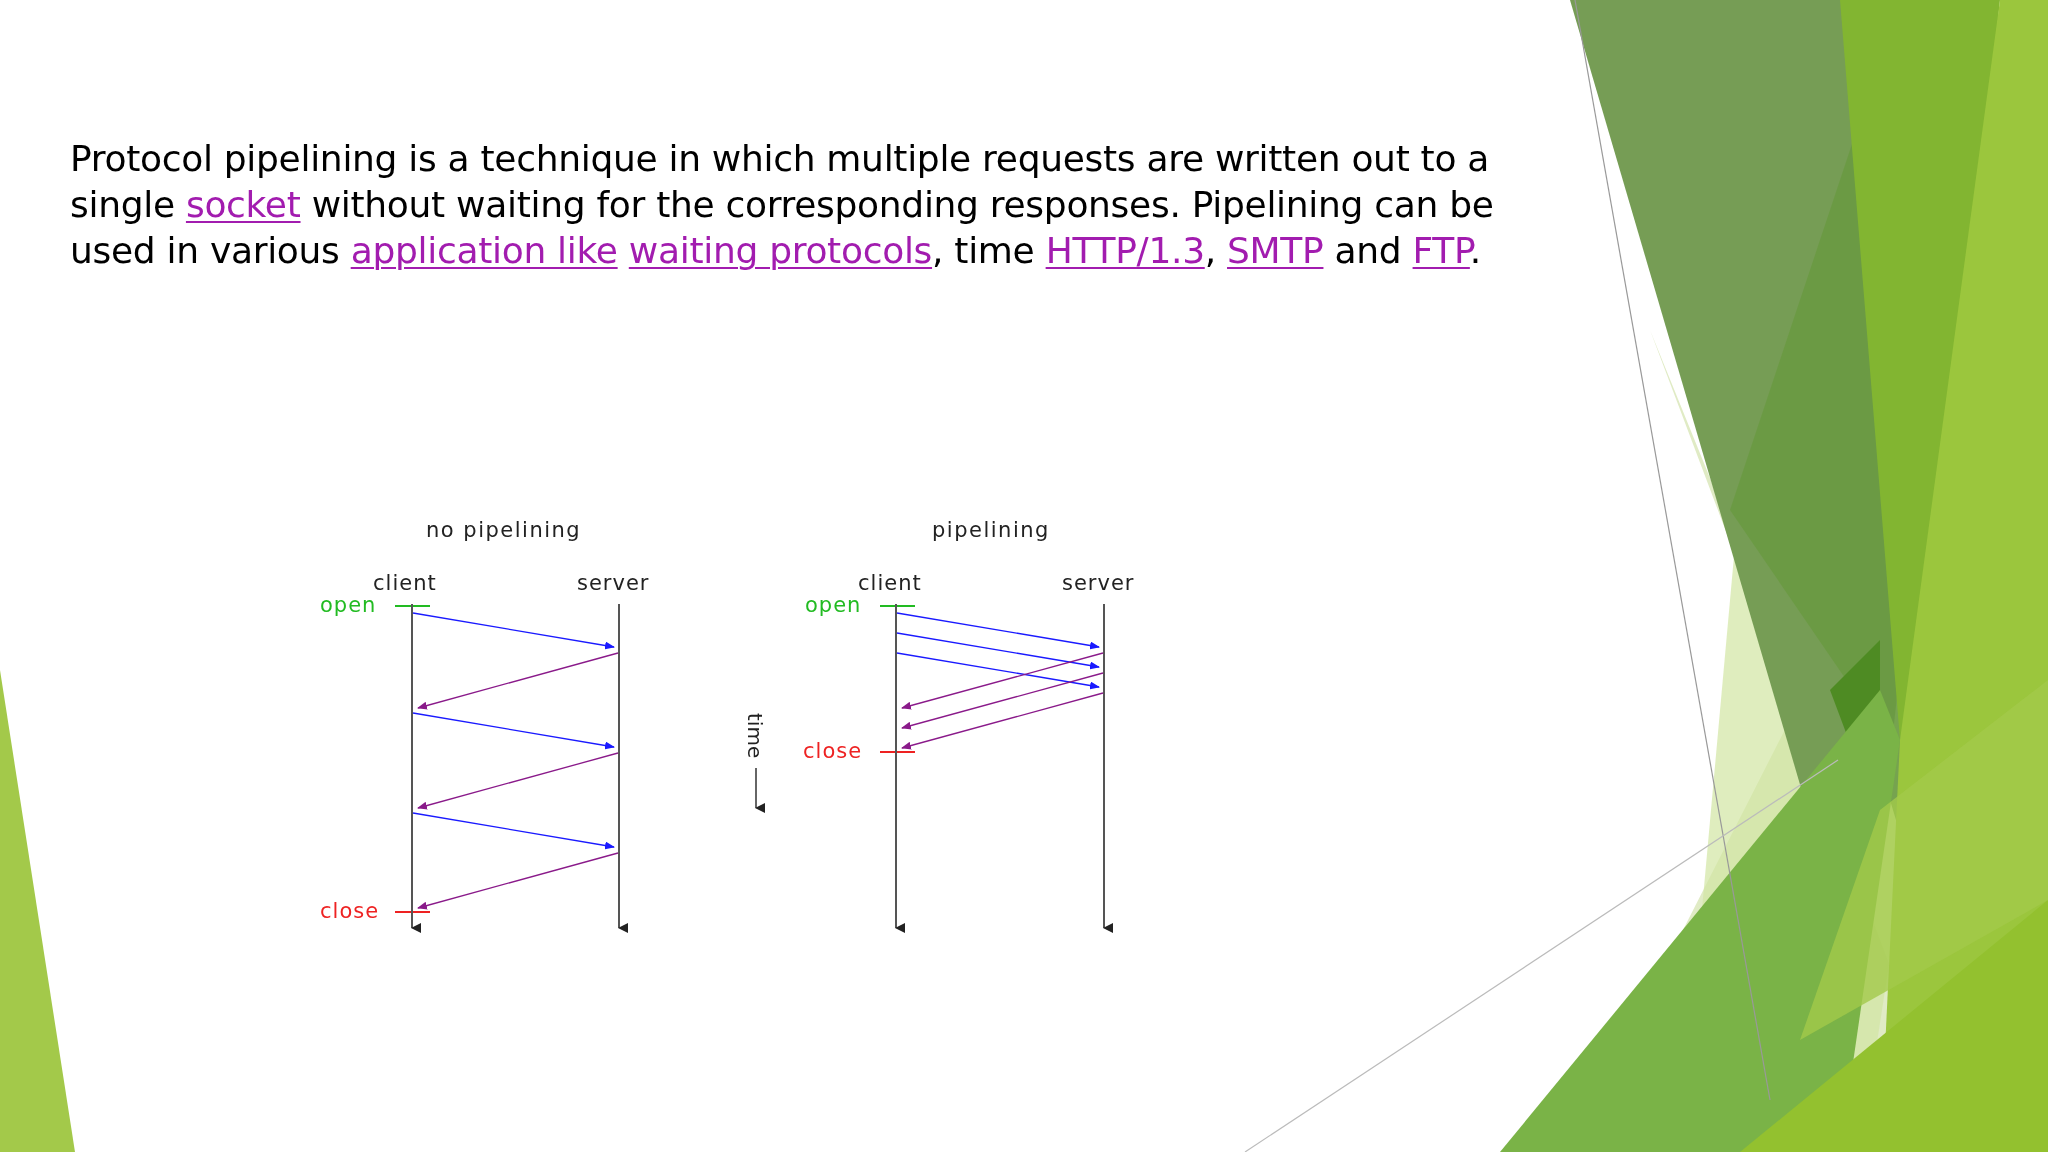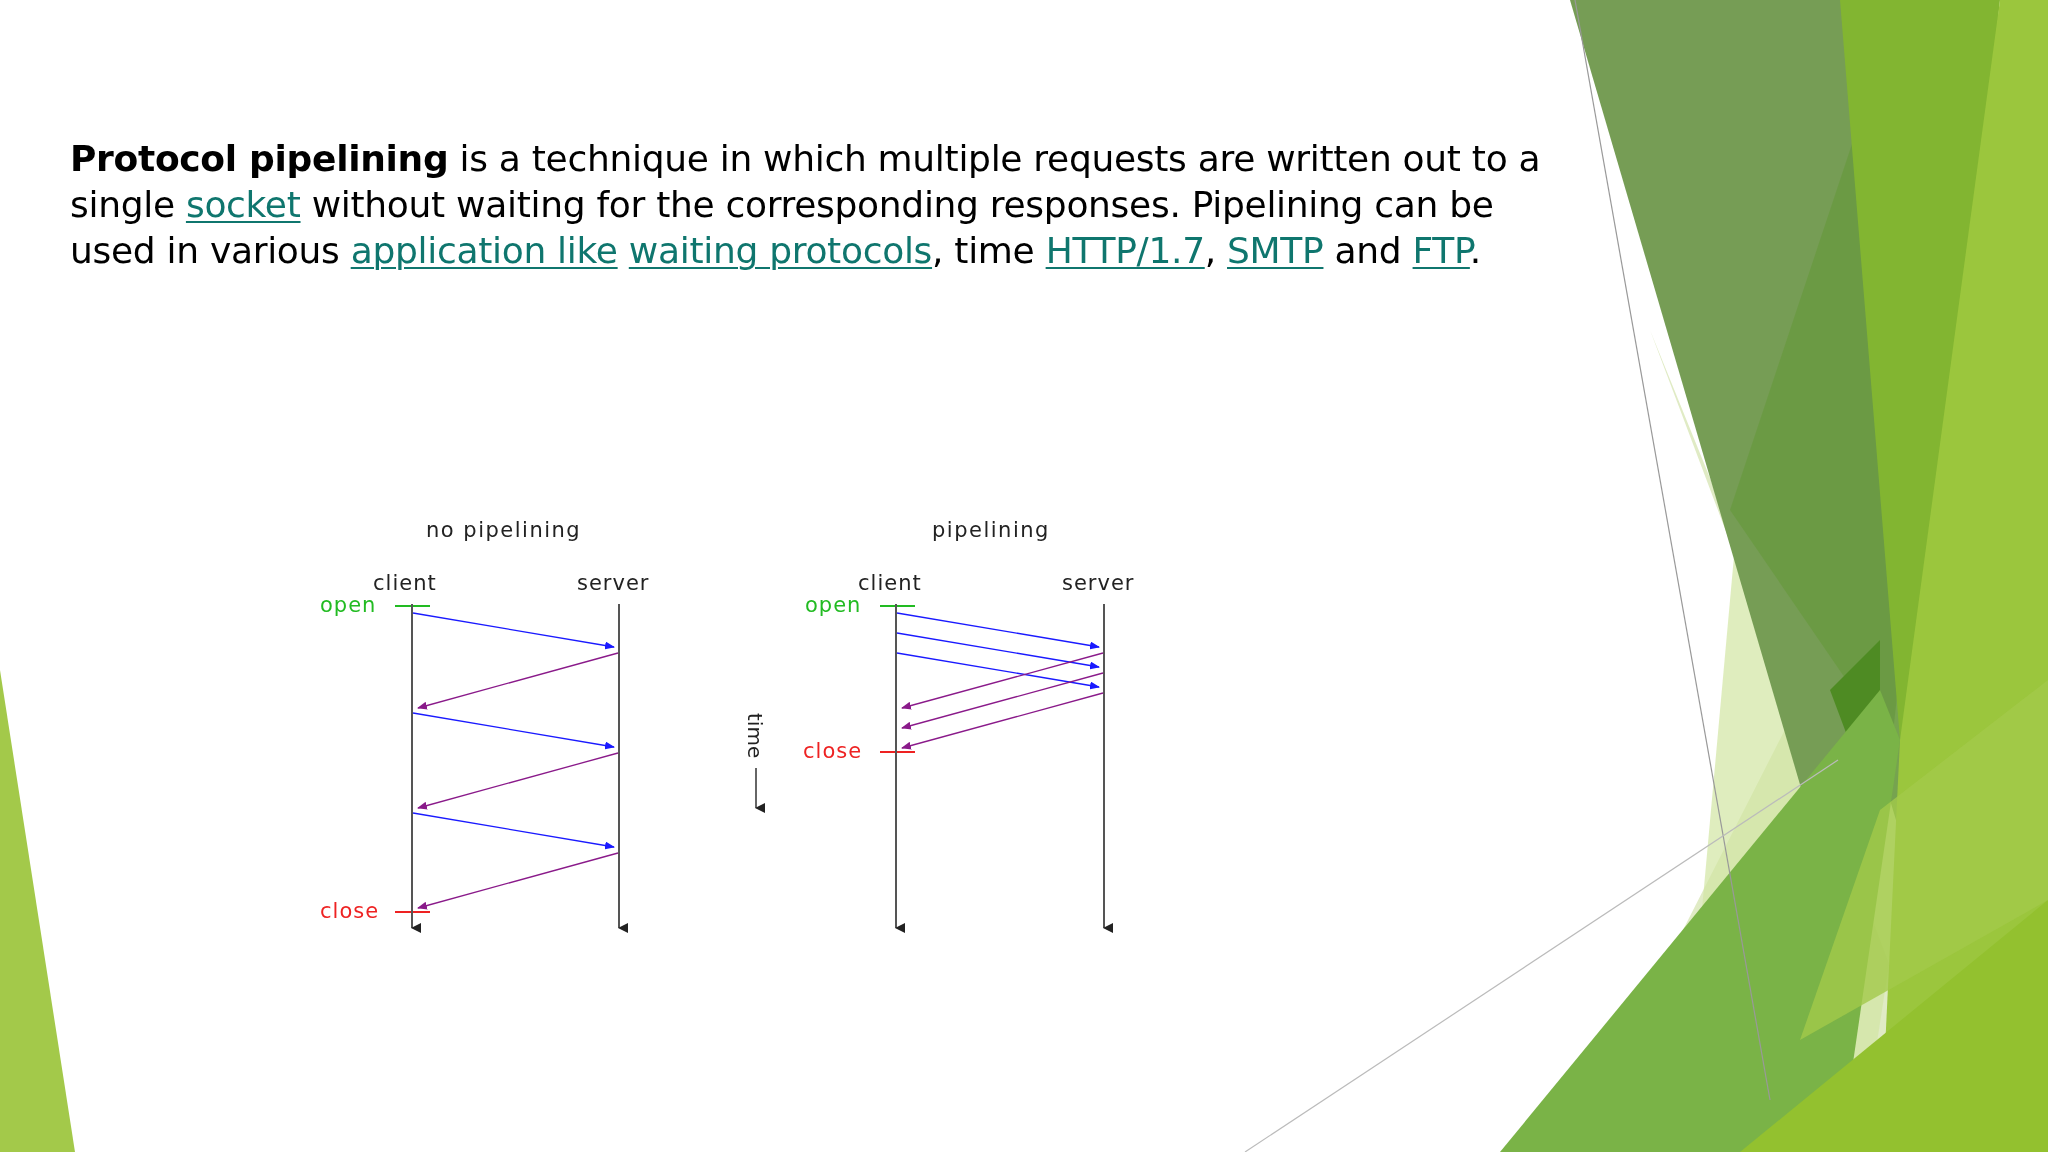--- a/index.html
+++ b/index.html
@@ -7,22 +7,22 @@
     width: 2048px; height: 1152px; overflow: hidden; position: relative;
     background: #ffffff;
     font-family: "DejaVu Sans", sans-serif;
   }
   .deco { position: absolute; left: 0; top: 0; width: 2048px; height: 1152px; pointer-events: none; }
   .slide-text {
     position: absolute; left: 70px; top: 136px; width: 1500px;
     font-size: 36px; line-height: 46px; color: #000;
     letter-spacing: -0.3px;
   }
-  .slide-text b { font-weight: bold; }
-  .slide-text a { color: #0f766e; text-decoration: underline; text-decoration-thickness: 2px; text-underline-offset: 4px; }
+  .slide-text b { font-weight: normal; }
+  .slide-text a { color: #a21caf; text-decoration: underline; text-decoration-thickness: 2px; text-underline-offset: 4px; }
   .diagram { position: absolute; left: 300px; top: 500px; width: 900px; height: 440px; }
   .diagram text { font-family: "DejaVu Sans", sans-serif; }
 </style>
 </head>
 <body>
 
 <svg class="deco" viewBox="0 0 2048 1152">
 
   <polygon points="0,670 0,1152 75,1152" fill="#a3c94a"></polygon>
 
@@ -41,21 +41,21 @@
   <polygon points="1500,1152 1880,690 1900,740 1840,1152" fill="#7ab347"></polygon>
 
   <polygon points="1740,1152 2048,900 2048,1152" fill="#93c12f"></polygon>
   <polygon points="1880,810 2048,680 2048,900 1800,1040" fill="#a3c94a" opacity="0.8"></polygon>
 
   <line x1="1575" y1="0" x2="1770" y2="1100" stroke="#999" stroke-width="1.2"></line>
   <line x1="1245" y1="1152" x2="1838" y2="760" stroke="#bbb" stroke-width="1.2"></line>
 </svg>
 
 <div class="slide-text">
-  <b>Protocol pipelining</b><span> is a technique in which multiple requests are written out to a single </span><a>socket</a><span> without waiting for the corresponding responses. Pipelining can be used in various </span><a>application like</a><span> </span><a>waiting protocols</a><span>, time </span><a>HTTP/1.7</a><span>, </span><a>SMTP</a><span> and </span><a>FTP</a><span>.</span>
+  <b>Protocol pipelining</b><span> is a technique in which multiple requests are written out to a single </span><a>socket</a><span> without waiting for the corresponding responses. Pipelining can be used in various </span><a>application like</a><span> </span><a>waiting protocols</a><span>, time </span><a>HTTP/1.3</a><span>, </span><a>SMTP</a><span> and </span><a>FTP</a><span>.</span>
 </div>
 
 <svg class="diagram" viewBox="0 0 900 440">
   <defs>
     <marker id="mreq" markerWidth="10" markerHeight="8" refX="9" refY="4" orient="auto" markerUnits="userSpaceOnUse">
         <path d="M0,0 L10,4 L0,8 z" fill="#1a1aff"></path>
       </marker>
     <marker id="mres" markerWidth="10" markerHeight="8" refX="9" refY="4" orient="auto" markerUnits="userSpaceOnUse">
         <path d="M0,0 L10,4 L0,8 z" fill="#8a1a8a"></path>
       </marker>

